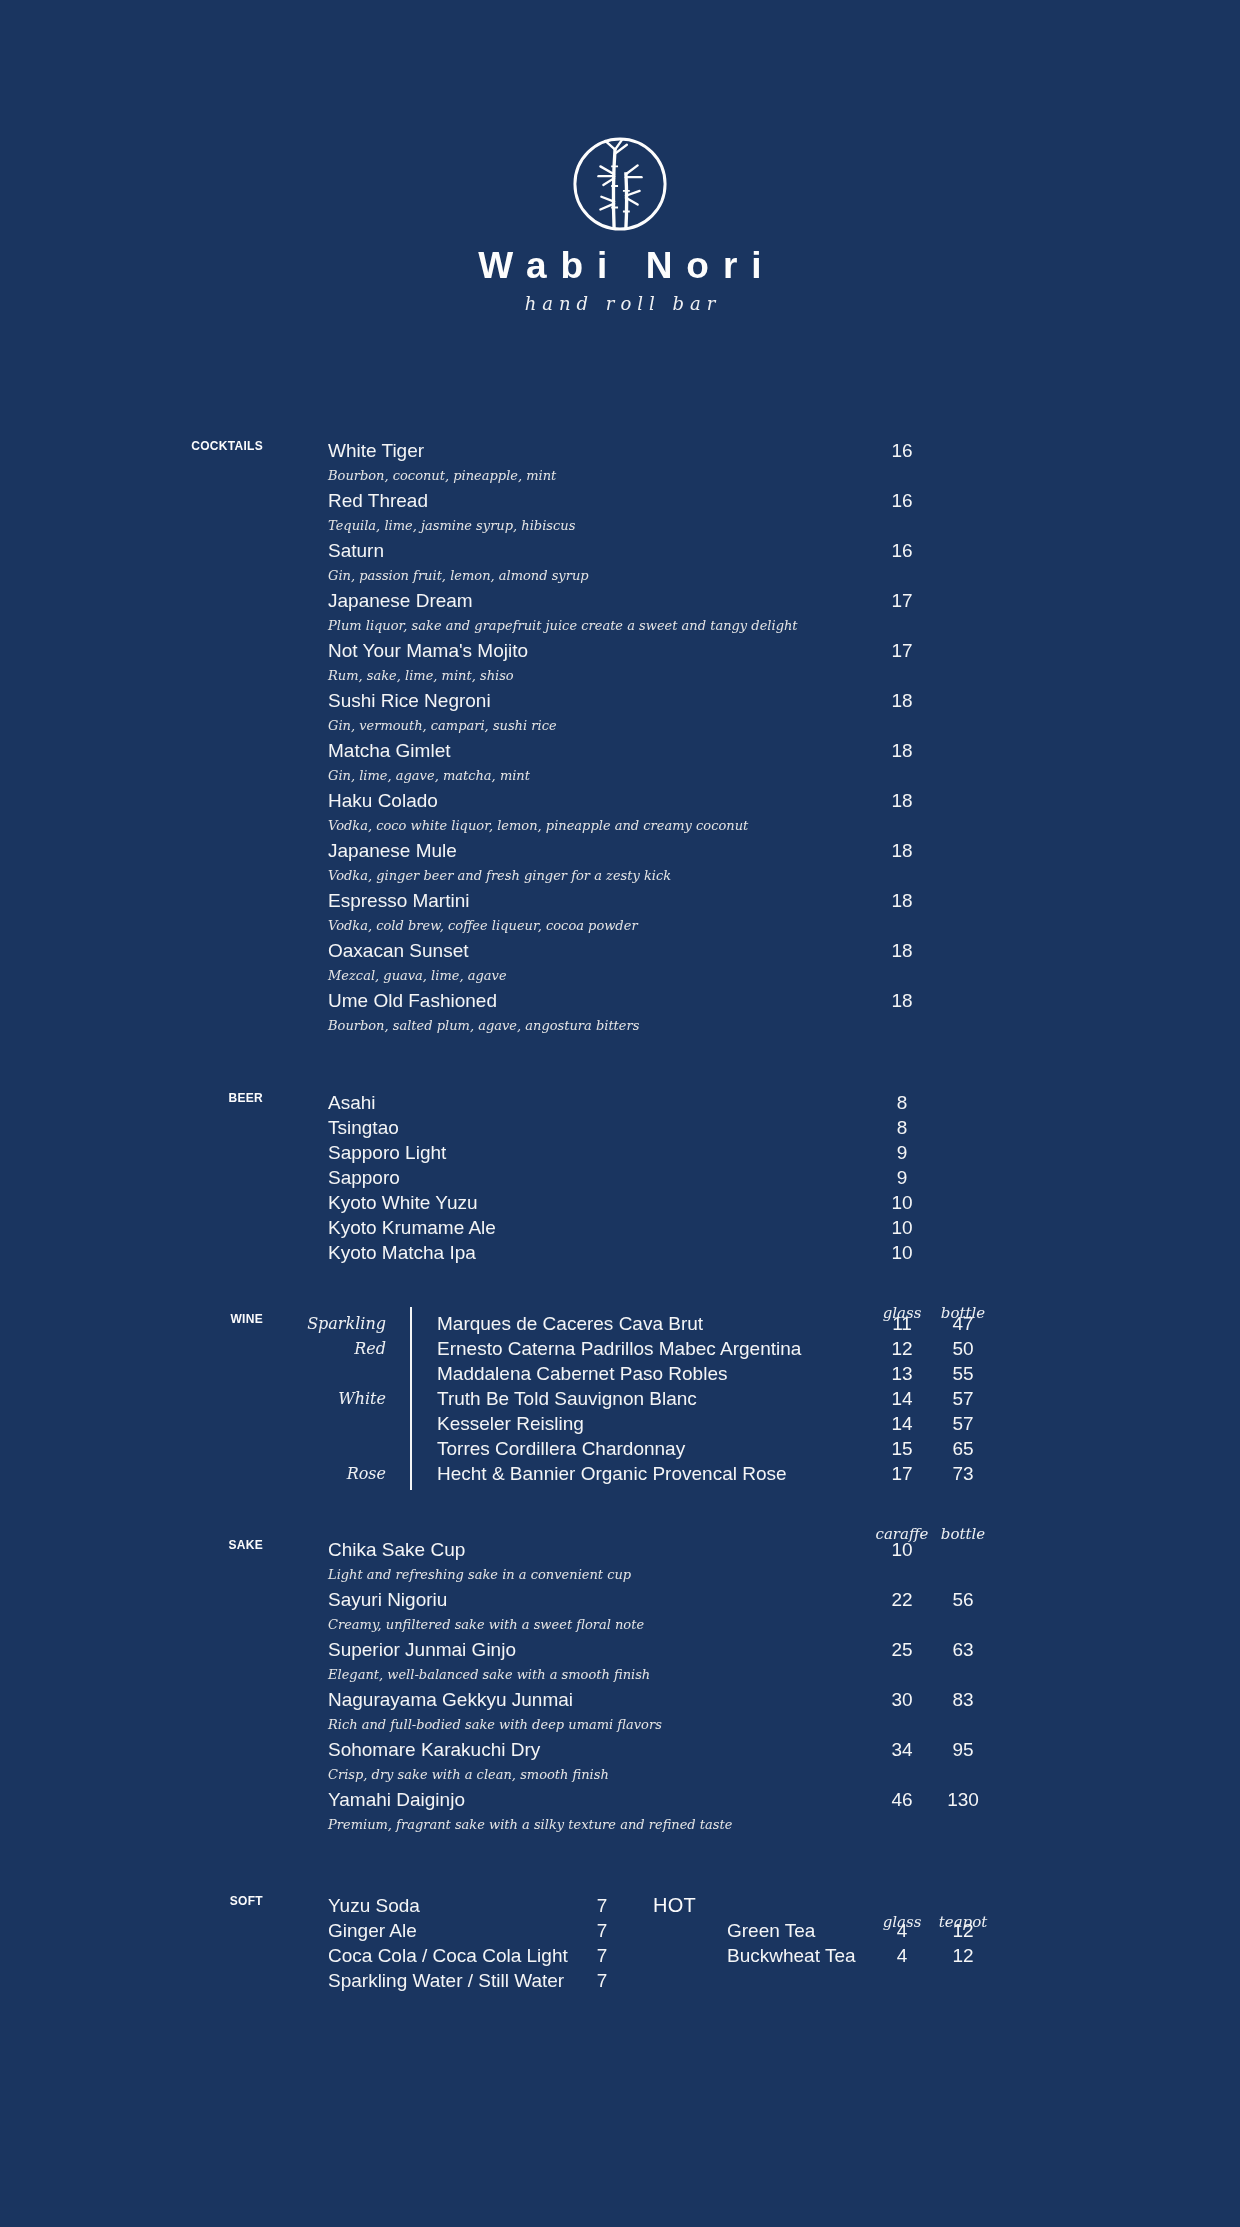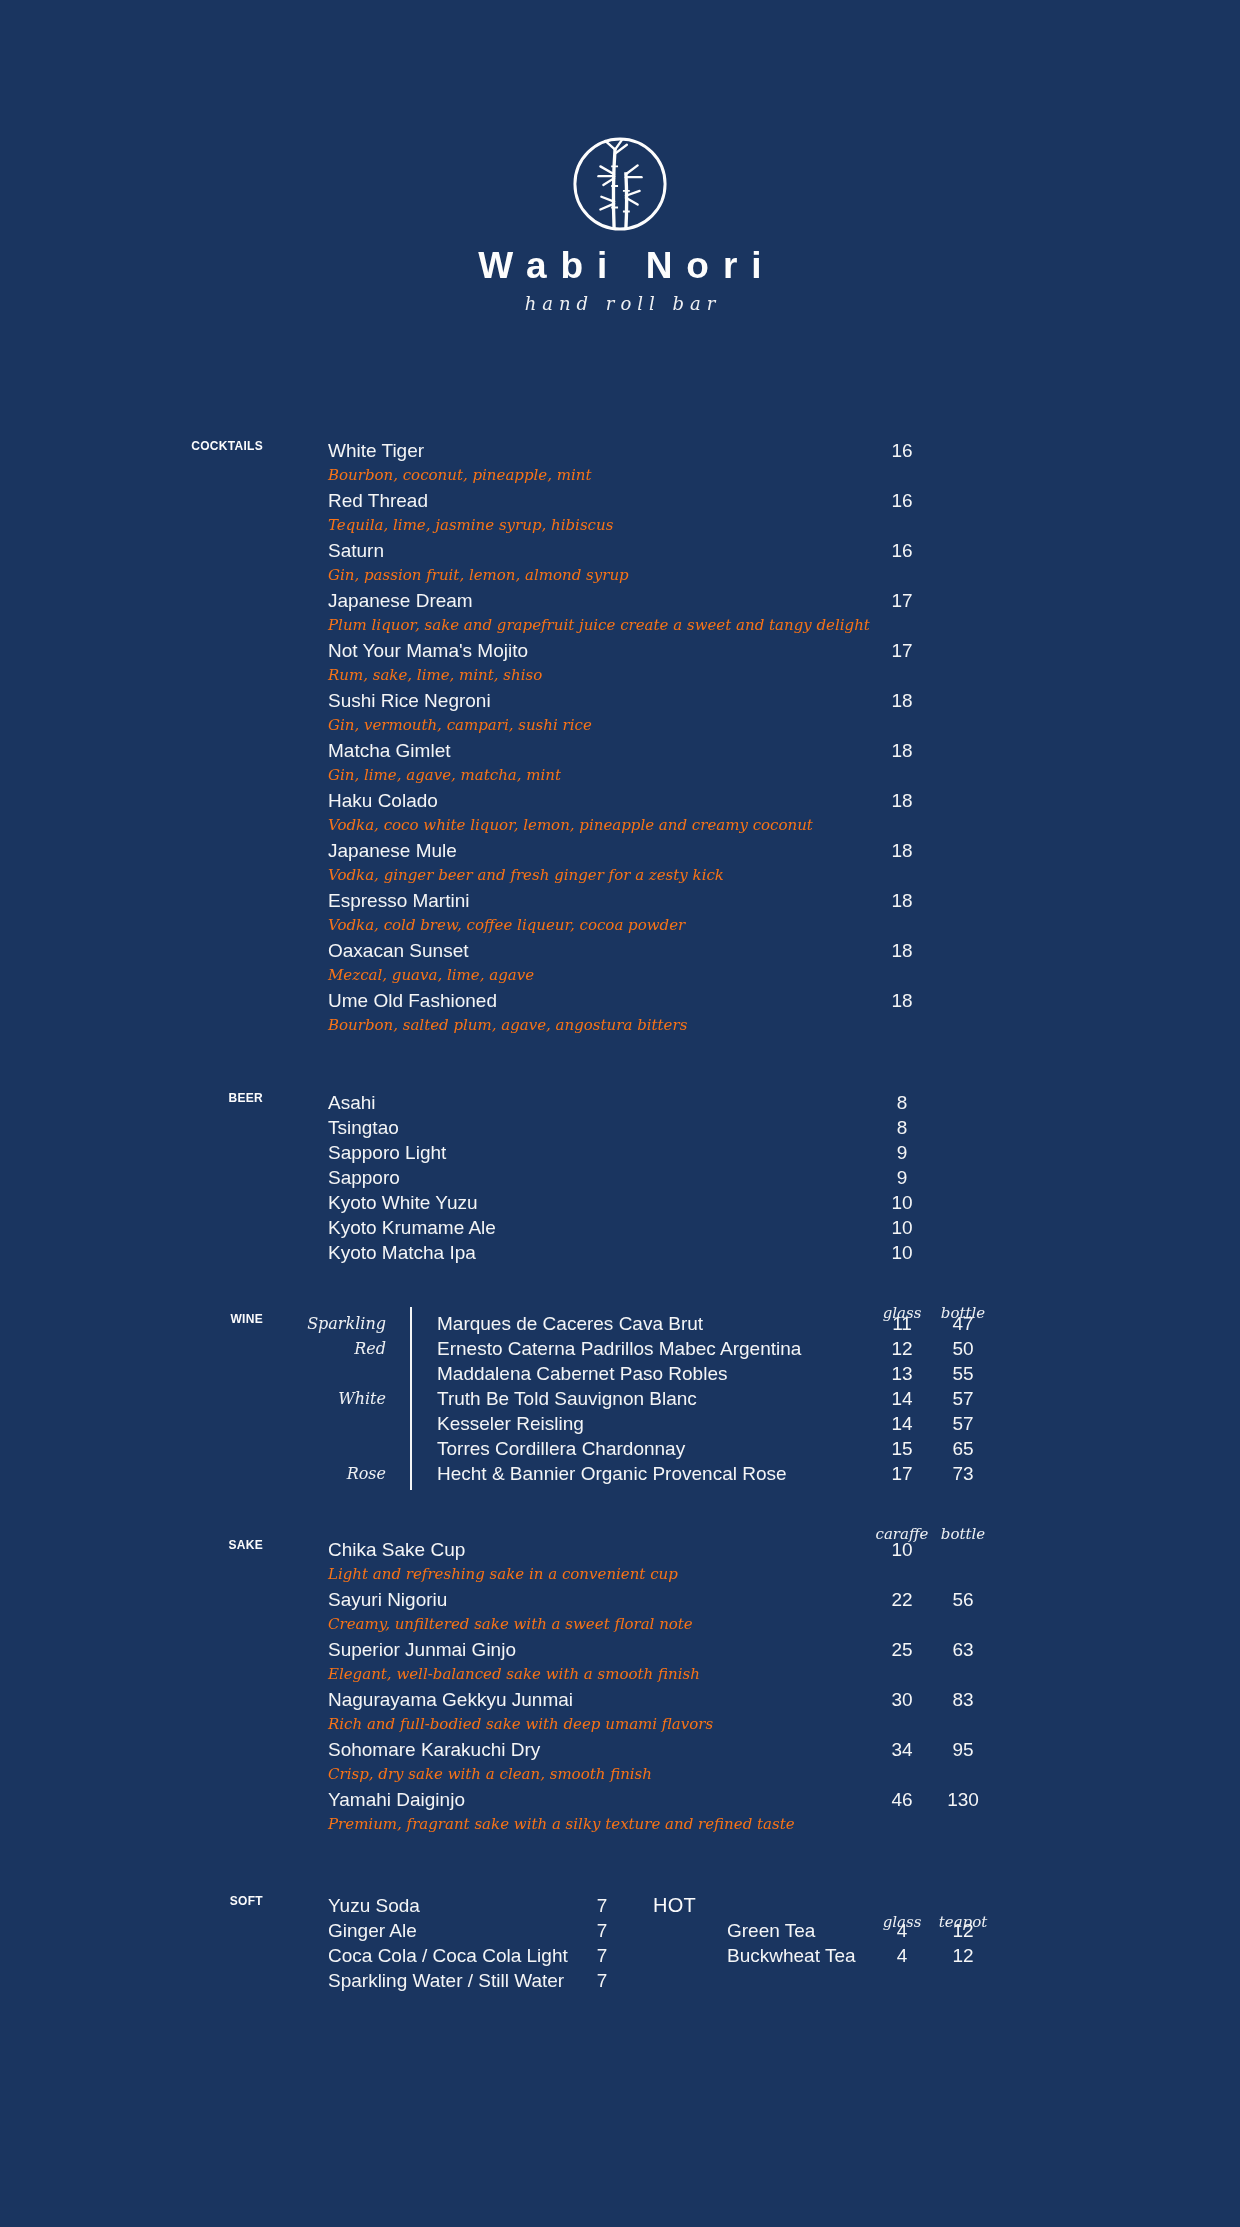--- a/index.html
+++ b/index.html
@@ -35,21 +35,21 @@
   }
   .row { position: relative; height: 25px; }
   .row-pair { position: relative; height: 50px; }
   .name {
     position: absolute; left: 328px; top: 0;
     font-size: 19px; line-height: 25px; white-space: nowrap; color: #f4f5f6;
   }
   .desc {
     position: absolute; left: 328px; top: 25px;
     font-family: "DejaVu Serif", serif; font-style: italic;
-    font-size: 15px; line-height: 25px; white-space: nowrap; color: #f97316;
+    font-size: 13px; line-height: 25px; white-space: nowrap; color: #e5e5e5;
   }
   .p1, .p2 {
     position: absolute; top: 0; width: 60px;
     text-align: center; font-size: 19px; line-height: 25px;
   }
   .p1 { left: 872px; }
   .p2 { left: 933px; }
 
   
   .colheads { position: absolute; height: 22px; width: 1040px; left: 0; margin-top: 16px; }

